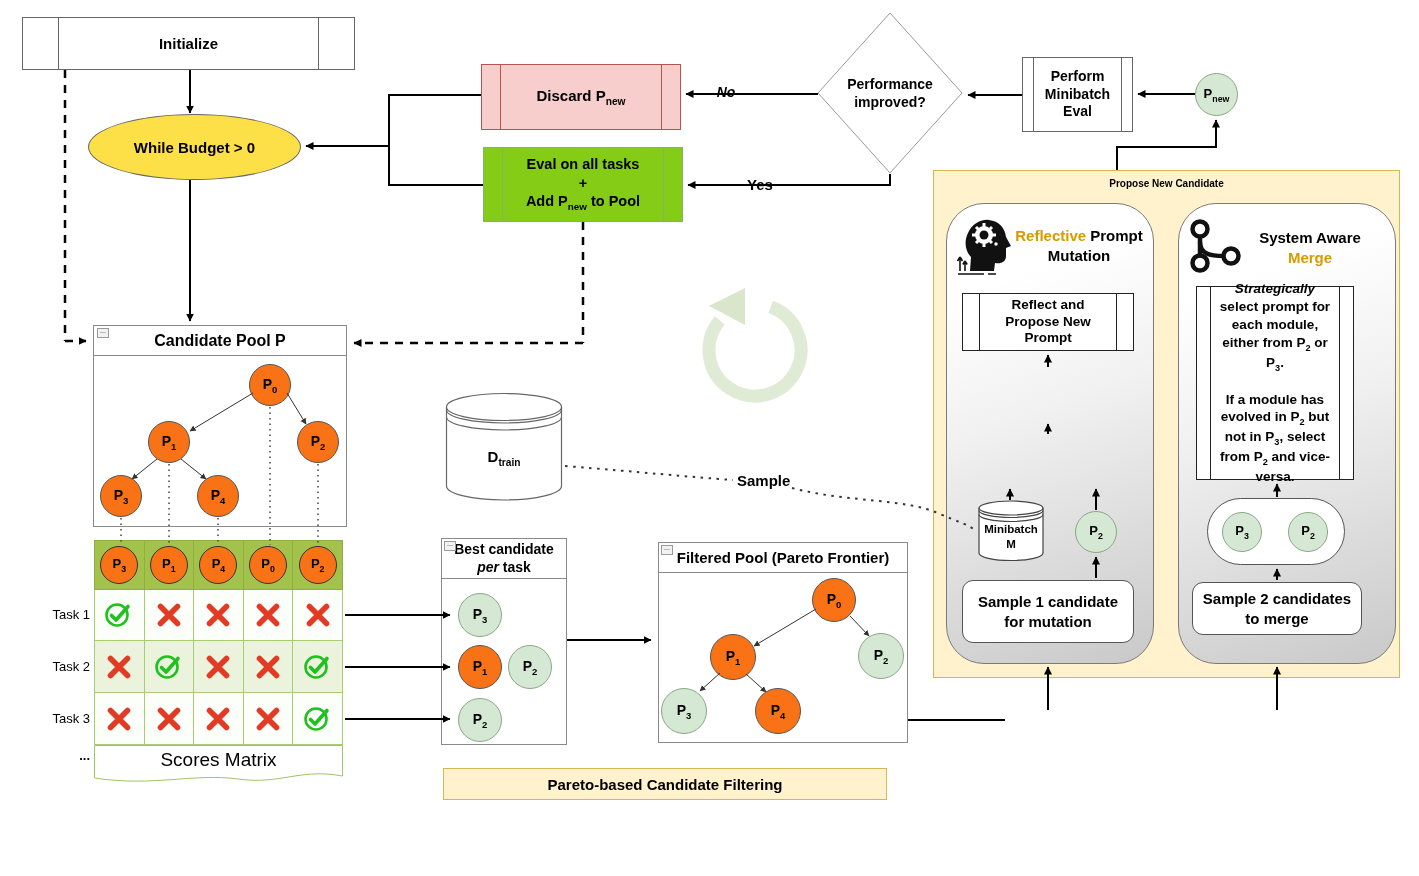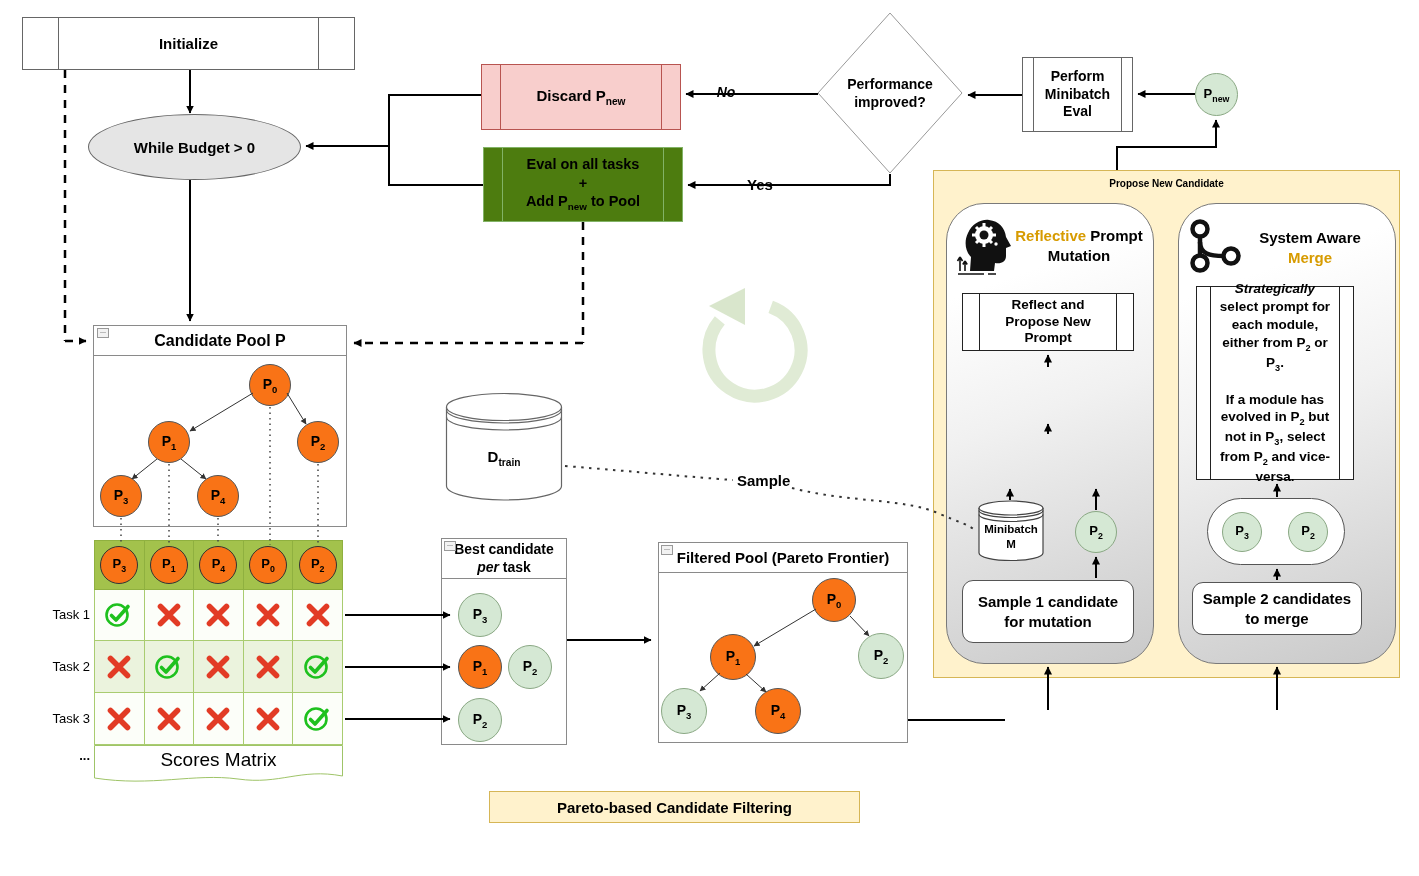--- a/index.html
+++ b/index.html
@@ -7,37 +7,37 @@
           font-family:"Liberation Sans","DejaVu Sans",sans-serif;color:#000;}
   .abs{position:absolute;}
   .b{font-weight:bold;}
   sub{font-size:0.68em;}
   em{font-style:italic;}
   
   .proc{box-sizing:border-box;background:#fff;border:1px solid #666;display:flex;align-items:center;justify-content:center;text-align:center;}
   .proc .bar{position:absolute;top:0;bottom:0;width:0;border-left:1px solid #666;}
   .redbox{background:#F8CECC;border:1px solid #B85450;}
   .redbox .bar{border-left-color:#B85450;}
-  .greenbox{background:#4d7c0f;border:1px solid #82B366;}
+  .greenbox{background:#84cc16;border:1px solid #82B366;}
   .greenbox .bar{border-left-color:#82B366;}
   .whitebox .bar{border-left-color:#222;}
   .whitebox{border-color:#222;}
   
   .frame{box-sizing:border-box;background:#fff;border:1px solid #8a8a8a;}
   .frame-title{box-sizing:border-box;border-bottom:1px solid #8a8a8a;display:flex;flex-direction:column;align-items:center;justify-content:center;text-align:center;}
   .collapse-ic{position:absolute;width:10px;height:8px;border:1px solid #999;background:#f2f2f2;font-size:6px;line-height:6px;text-align:center;color:#666;}
   
   .circ{box-sizing:border-box;border-radius:50%;background:#f97316;border:1px solid #555;
         display:flex;align-items:center;justify-content:center;font-weight:bold;font-size:14px;}
   .circ.green{background:#D5E8D4;border-color:#8aa884;}
   
   .mrow{box-sizing:border-box;display:flex;}
   .mcell{flex:1;display:flex;align-items:center;justify-content:center;border-left:1px solid #A9CC70;}
   .mcell:first-child{border-left:none;}
-  .ellipse{box-sizing:border-box;border:1px solid #666;border-radius:50%;background:#e5e5e5;
+  .ellipse{box-sizing:border-box;border:1px solid #666;border-radius:50%;background:#fde047;
            display:flex;align-items:center;justify-content:center;}
   .panel-yellow{box-sizing:border-box;background:#FFF2CC;border:1px solid #D6B656;}
   .subpanel{box-sizing:border-box;border:1.3px solid #7a7a7a;border-radius:38px;
             background:linear-gradient(160deg,#ffffff 18%,#f1f1f1 45%,#c9c9c9 100%);}
   .roundbox{box-sizing:border-box;background:#fff;border:1px solid #555;border-radius:11px;
             display:flex;flex-direction:column;align-items:center;justify-content:center;text-align:center;}
   .pill{box-sizing:border-box;background:#fff;border:1px solid #555;border-radius:34px;}
   .accent{color:#D79B00;}
   .lbl{background:#fff;padding:0 2px;text-align:center;}
   .ctr{display:flex;flex-direction:column;align-items:center;justify-content:center;text-align:center;}
@@ -369,21 +369,21 @@
     <span><span>P</span><sub>3</sub></span>
   </div>
   <div class="abs circ green" style="left:1288px;top:512px;width:40px;height:40px;font-size:13px;">
     <span><span>P</span><sub>2</sub></span>
   </div>
   <div class="abs roundbox b" style="left:1192px;top:582px;width:170px;height:53px;font-size:15px;line-height:1.3;">
     <span>Sample 2 candidates</span>
       <span>to merge</span>
   </div>
 
-  <div class="abs panel-yellow b ctr" style="left:443px;top:791px;width:371px;height:32px;font-size:15px;margin-left:46px;">Pareto-based Candidate Filtering</div>
+  <div class="abs panel-yellow b ctr" style="left:443px;top:768px;width:444px;height:32px;font-size:15px;">Pareto-based Candidate Filtering</div>
 
   <svg class="abs" style="left:0;top:0;pointer-events:none;" width="1419" height="876" viewBox="0 0 1419 876">
     <defs>
       <marker id="ah" markerWidth="9" markerHeight="9" refX="7.5" refY="4" orient="auto" markerUnits="userSpaceOnUse">
         <path d="M0,0 L8,4 L0,8 Z" fill="#000"></path>
       </marker>
       <marker id="tah" markerWidth="7" markerHeight="7" refX="5.5" refY="3" orient="auto" markerUnits="userSpaceOnUse">
         <path d="M0,0 L6,3 L0,6 Z" fill="#333"></path>
       </marker>
     </defs>

